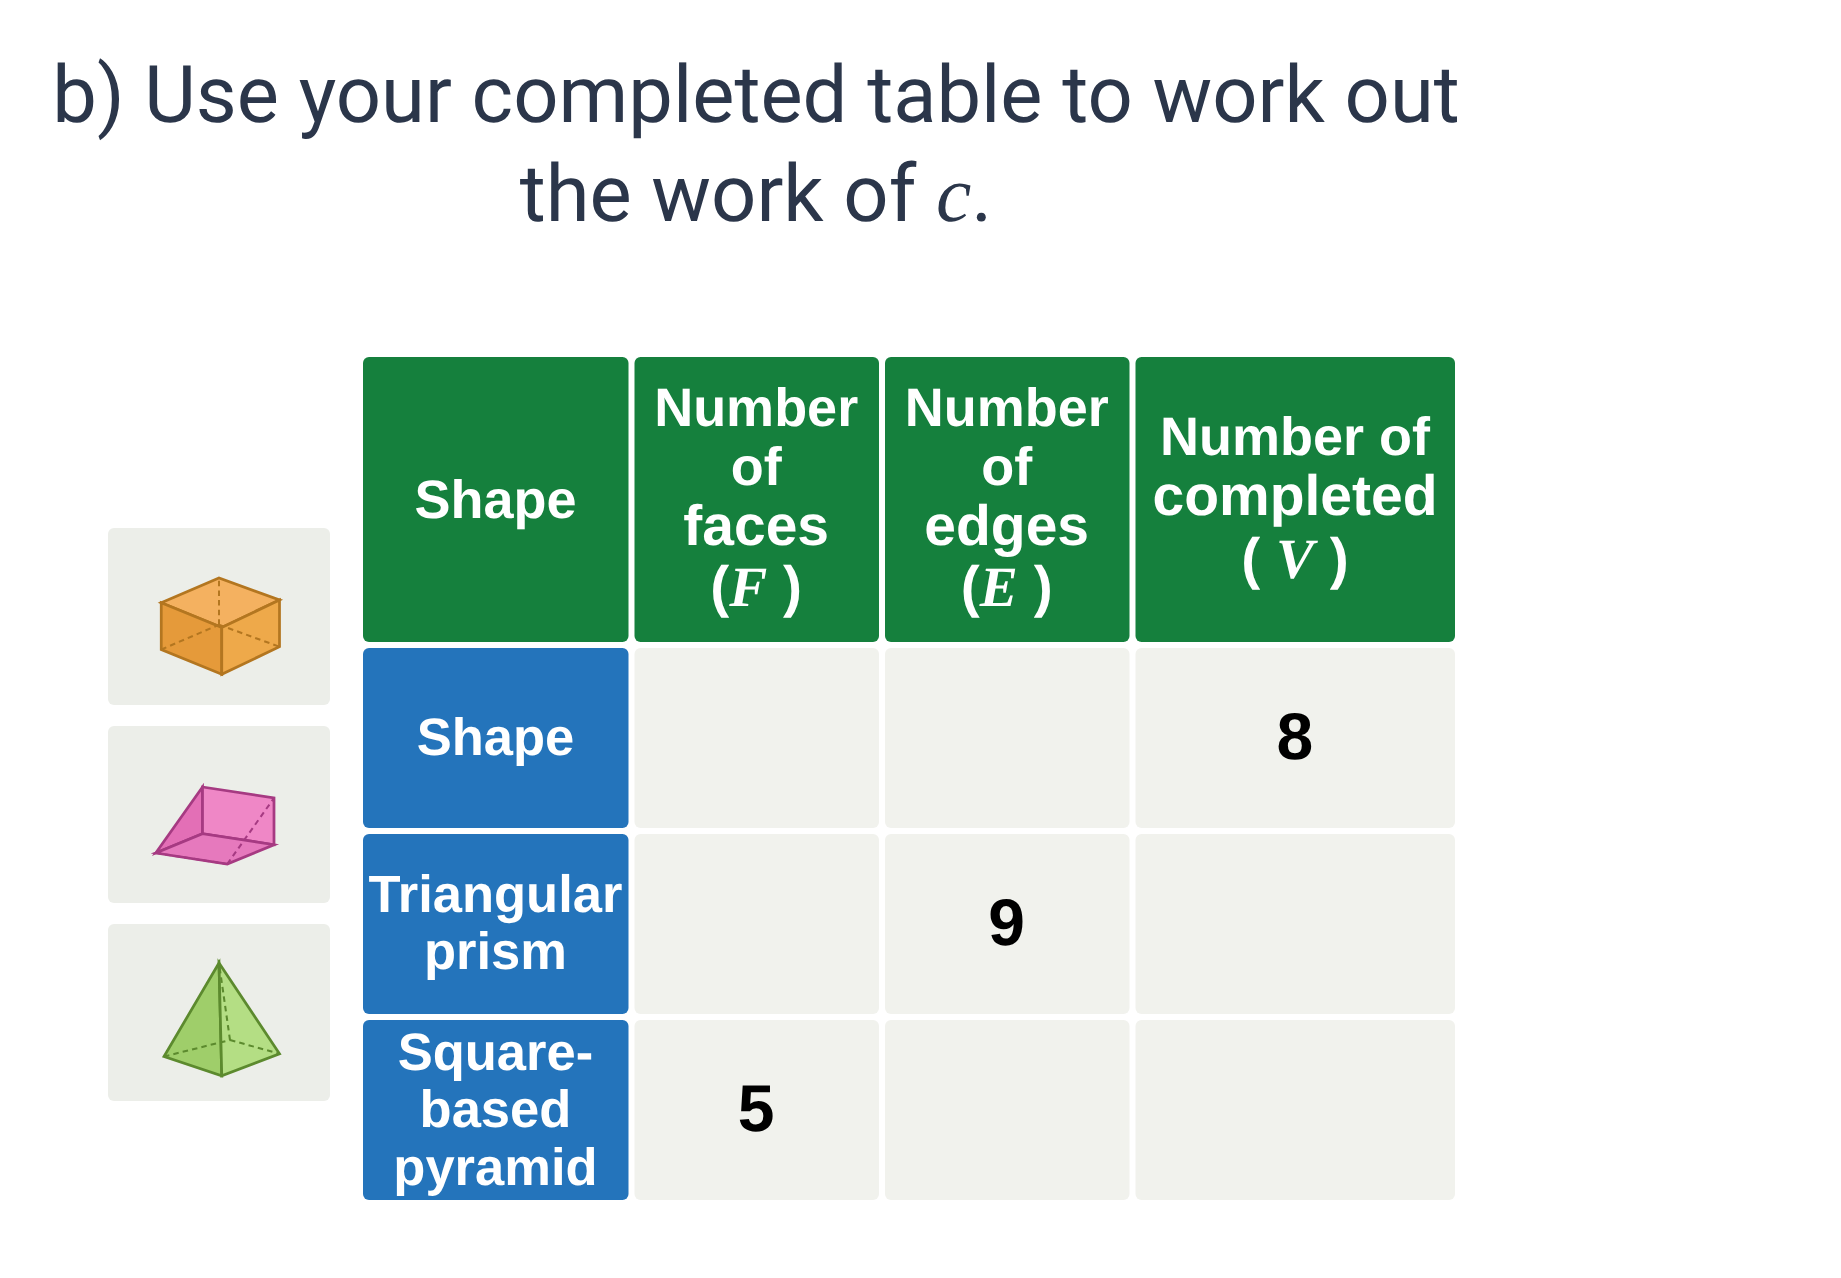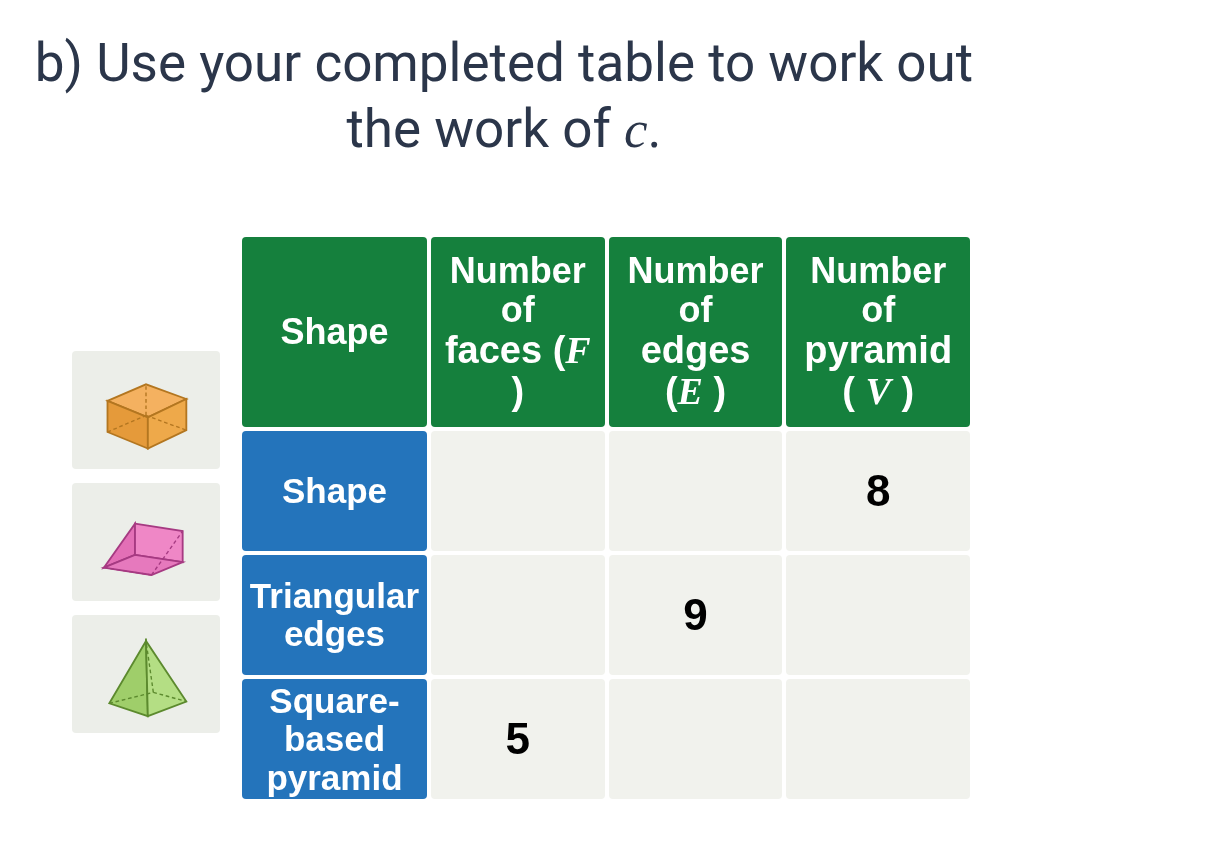--- a/index.html
+++ b/index.html
@@ -178,36 +178,36 @@
           </th>
           <th class="col-data">
             <span>Number of</span><br>
             <span class="sub">
               <span>edges (</span><span class="mv">E</span><span> )</span>
             </span>
           </th>
           <th class="col-data">
             <span>Number of</span><br>
             <span class="sub">
-              <span>pyramid ( </span><span class="mv">V</span><span> )</span>
+              <span>completed ( </span><span class="mv">V</span><span> )</span>
             </span>
           </th>
         </tr>
       </thead>
       <tbody>
         <tr>
           <td class="rowhead">Shape</td>
           <td class="cell"></td>
           <td class="cell"></td>
           <td class="cell">8</td>
         </tr>
         <tr>
           <td class="rowhead">
             <span>Triangular</span><br>
-            <span>edges</span>
+            <span>prism</span>
           </td>
           <td class="cell"></td>
           <td class="cell">9</td>
           <td class="cell"></td>
         </tr>
         <tr>
           <td class="rowhead">
             <span>Square-based</span><br>
             <span>pyramid</span>
           </td>

